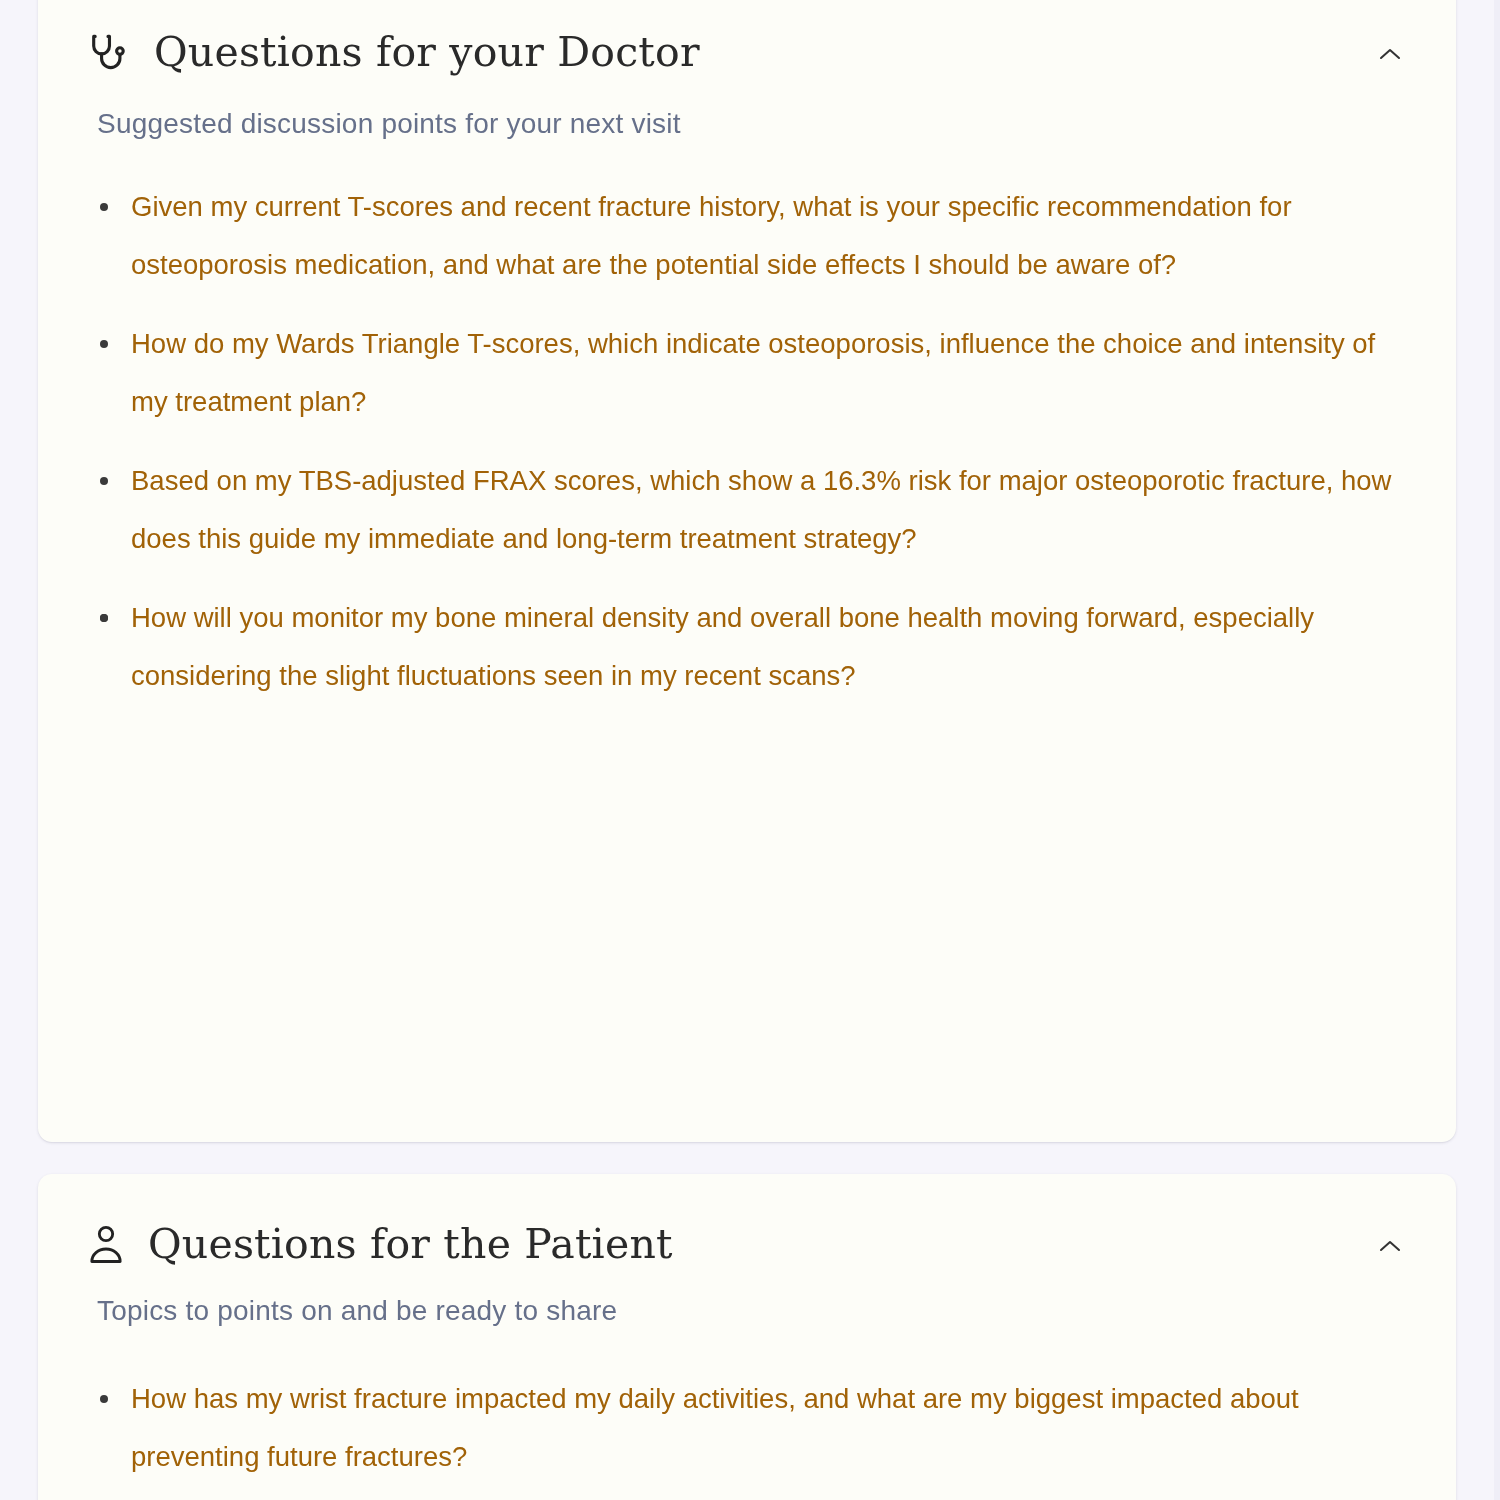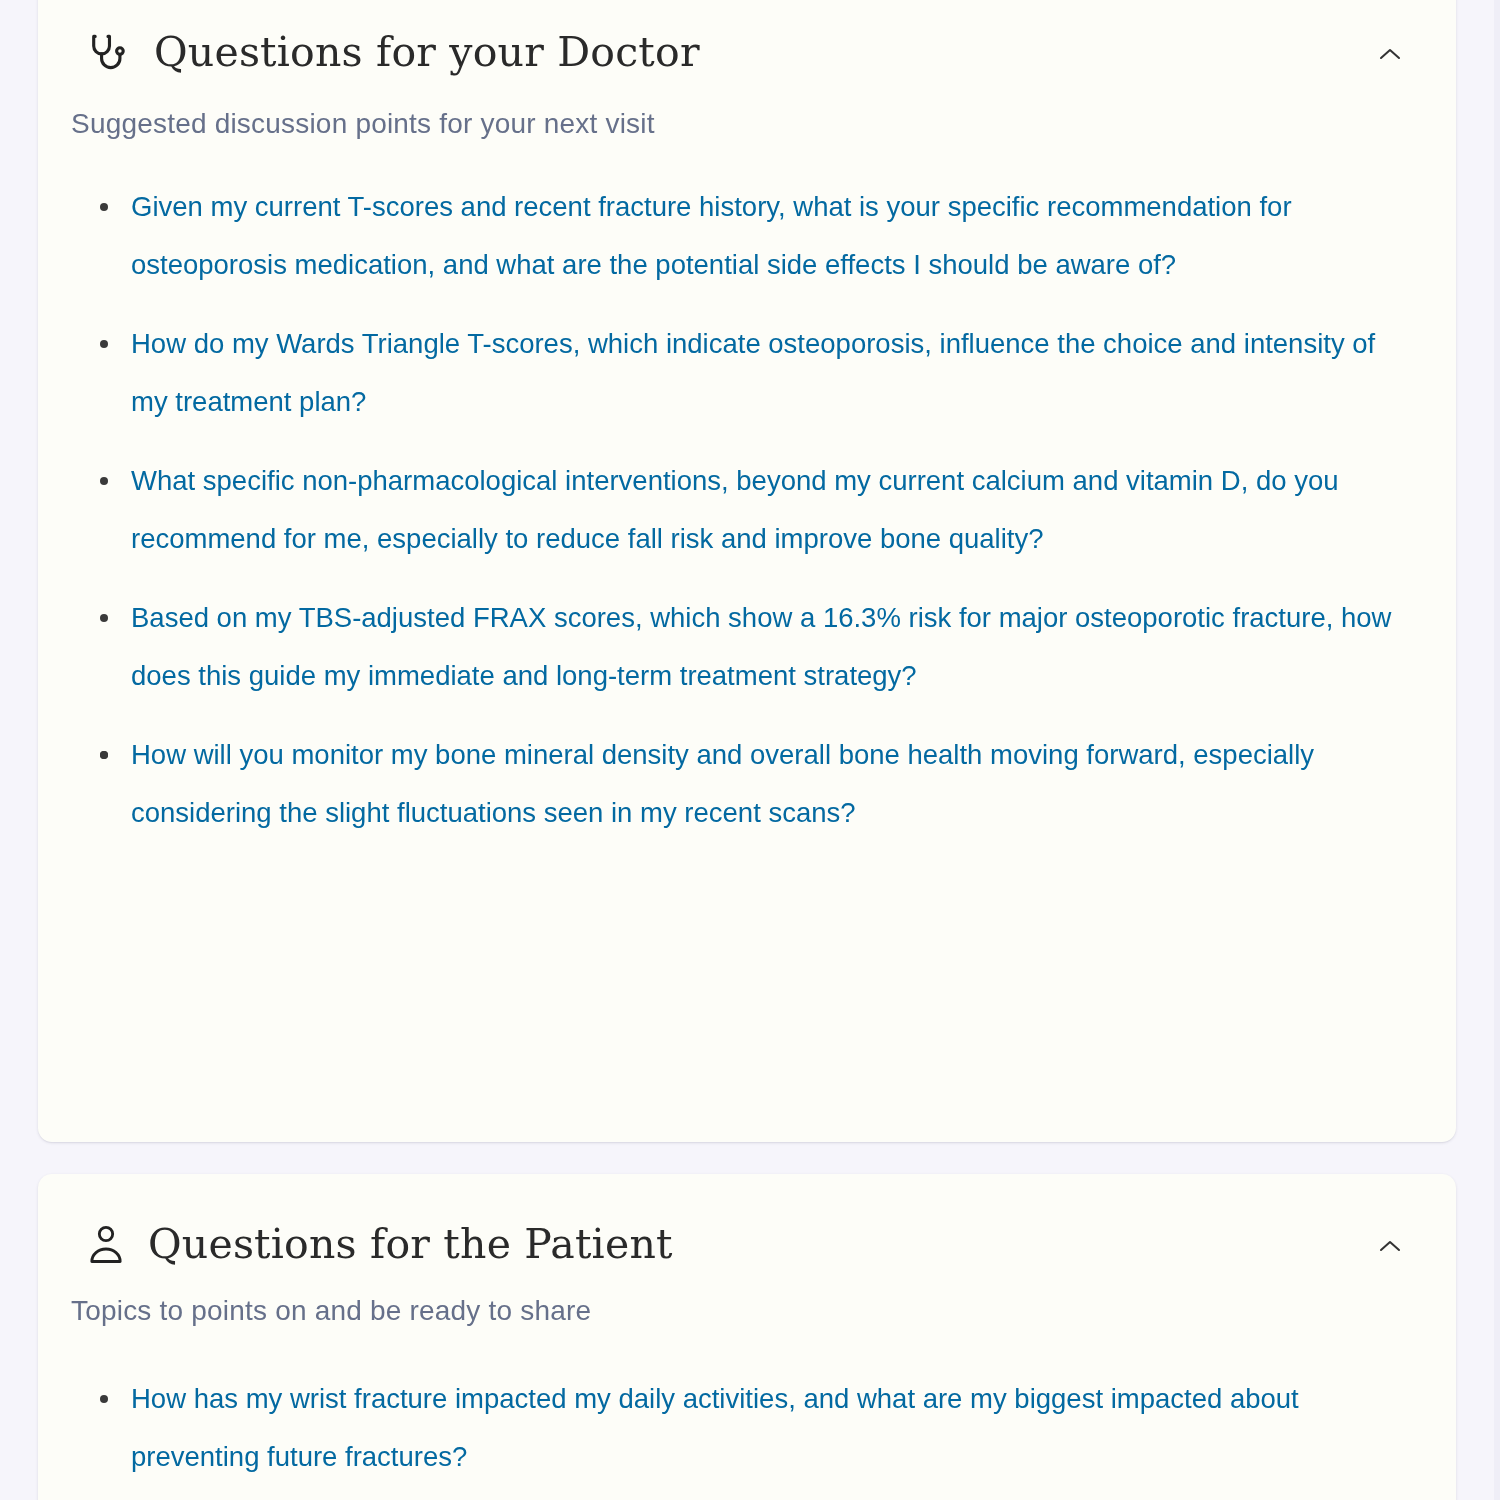--- a/index.html
+++ b/index.html
@@ -73,21 +73,21 @@
       top: 8px;
       width: 36px;
       height: 36px;
       display: flex;
       align-items: center;
       justify-content: center;
       cursor: pointer;
     }
     .card-subtitle {
       position: absolute;
-      left: 33px;
+      left: 59px;
       font-size: 28px;
       color: #66708a;
       letter-spacing: 0.2px;
     }
     .card-doctor .card-subtitle { top: 138px; }
     .card-patient .card-subtitle { top: 121px; }
     .question-list {
       position: absolute;
       left: 48px;
       right: 48px;
@@ -95,21 +95,21 @@
       padding: 0;
       list-style: none;
     }
     .card-doctor .question-list { top: 208px; }
     .card-patient .question-list { top: 196px; }
     .question-item {
       position: relative;
       padding-left: 45px;
       font-size: 27.5px;
       line-height: 58px;
-      color: #0369a1;
+      color: #a16207;
       margin-bottom: 21px;
     }
     .bullet {
       position: absolute;
       left: 14px;
       top: 25px;
       width: 8px;
       height: 8px;
       border-radius: 50%;
       background: #3a3a3a;
@@ -133,21 +133,20 @@
     <span class="collapse-btn">
       <svg width="26" height="16" viewBox="0 0 26 16" fill="none" stroke="#333" stroke-width="2" stroke-linecap="round" stroke-linejoin="round">
         <path d="M4 12L13 4L22 12"></path>
       </svg>
     </span>
   </div>
   <div class="card-subtitle">Suggested discussion points for your next visit</div>
   <ul class="question-list">
     <li class="question-item"><span class="bullet"></span><span>Given my current T-scores and recent fracture history, what is your specific recommendation for osteoporosis medication, and what are the potential side effects I should be aware of?</span></li>
     <li class="question-item"><span class="bullet"></span><span>How do my Wards Triangle T-scores, which indicate osteoporosis, influence the choice and intensity of my treatment plan?</span></li>
-    <li class="question-item"><span class="bullet"></span><span>What specific non-pharmacological interventions, beyond my current calcium and vitamin D, do you recommend for me, especially to reduce fall risk and improve bone quality?</span></li>
     <li class="question-item"><span class="bullet"></span><span>Based on my TBS-adjusted FRAX scores, which show a 16.3% risk for major osteoporotic fracture, how does this guide my immediate and long-term treatment strategy?</span></li>
     <li class="question-item"><span class="bullet"></span></li>
     <li class="question-item"><span class="bullet"></span><span>How will you monitor my bone mineral density and overall bone health moving forward, especially considering the slight fluctuations seen in my recent scans?</span></li>
   </ul>
 </section>
 
 <section class="card card-patient">
   <div class="card-header">
     <span class="header-icon">
       <svg width="40" height="44" viewBox="0 0 24 26" fill="none" stroke="#222" stroke-width="1.7" stroke-linecap="round" stroke-linejoin="round">

